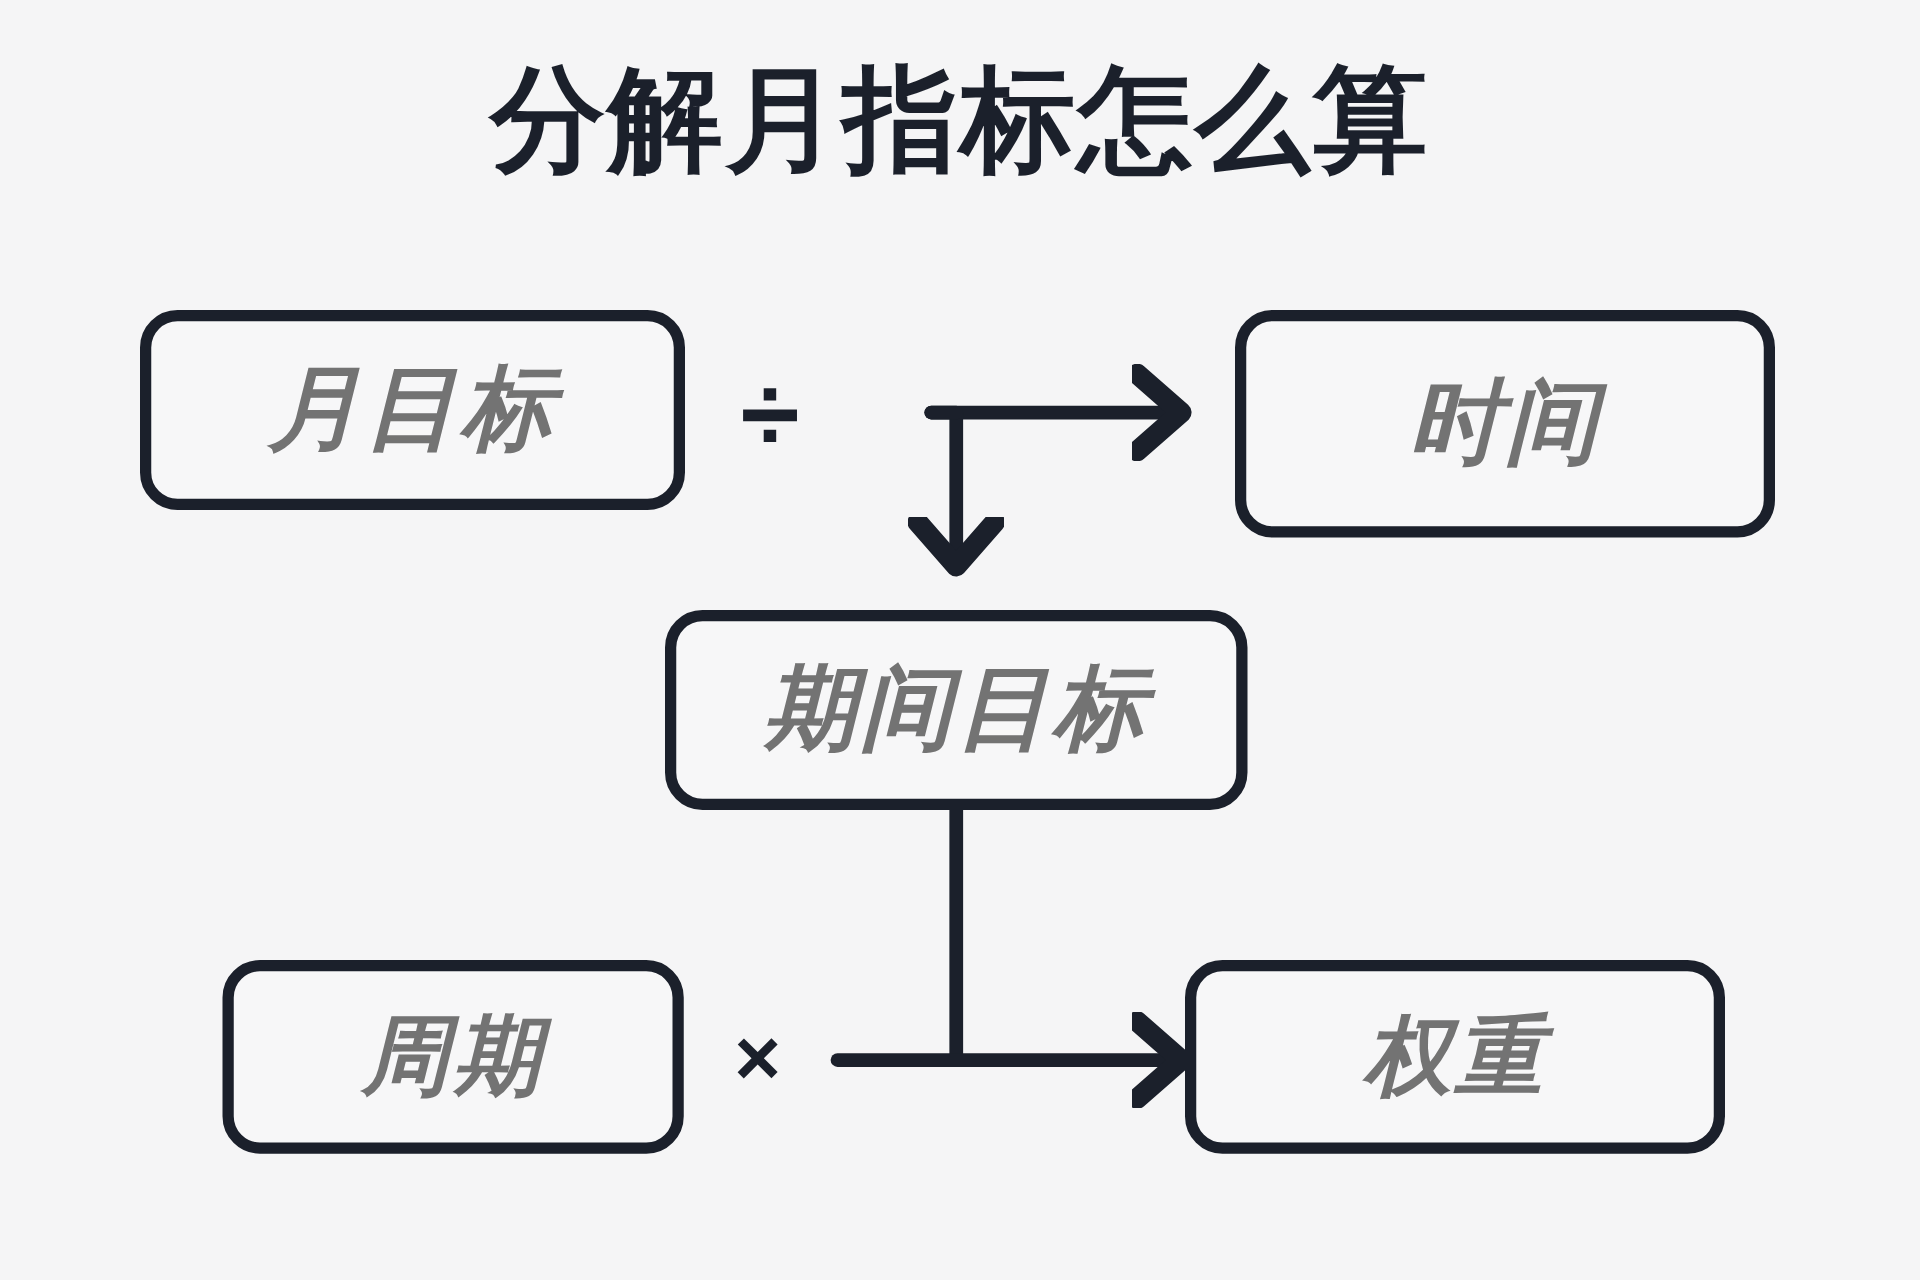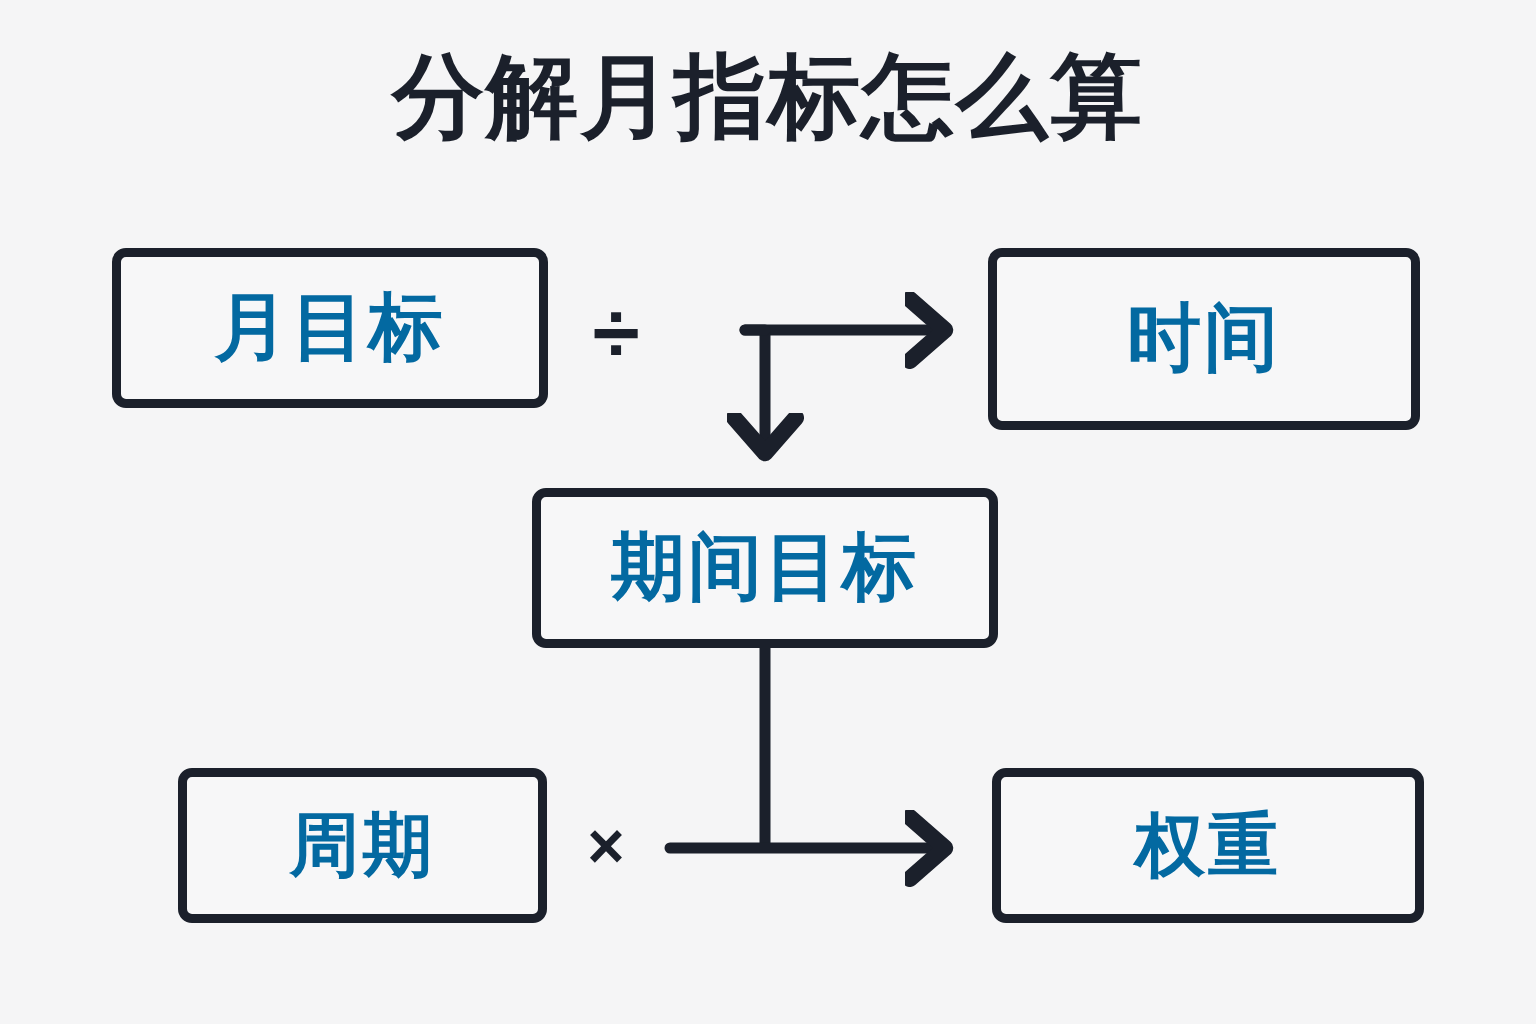--- a/index.html
+++ b/index.html
@@ -31,28 +31,29 @@
     font-weight: 700;
     color: #1b202b;
     letter-spacing: 2px;
     white-space: nowrap;
   }
   .node {
     position: absolute;
     box-sizing: border-box;
     background: #f7f7f8;
     border: 9px solid #1b202b;
-    border-radius: 14px;
+    border-radius: 30px;
     display: flex;
     align-items: center;
     justify-content: center;
-    color: #0369a1;
+    color: #737373;
     font-weight: 700;
     letter-spacing: 3px;
     white-space: nowrap;
+    font-style: italic;
   }
   #node-month {
     left: 112px;
     top: 248px;
     width: 436px;
     height: 160px;
     font-size: 74px;
   }
   #node-time {
     left: 988px;
@@ -69,21 +70,21 @@
     font-size: 74px;
   }
   #node-cycle {
     left: 178px;
     top: 768px;
     width: 369px;
     height: 155px;
     font-size: 70px;
   }
   #node-weight {
-    left: 992px;
+    left: 948px;
     top: 768px;
     width: 432px;
     height: 155px;
     font-size: 70px;
   }
   .op {
     position: absolute;
     color: #1b202b;
     font-weight: 700;
     display: flex;

